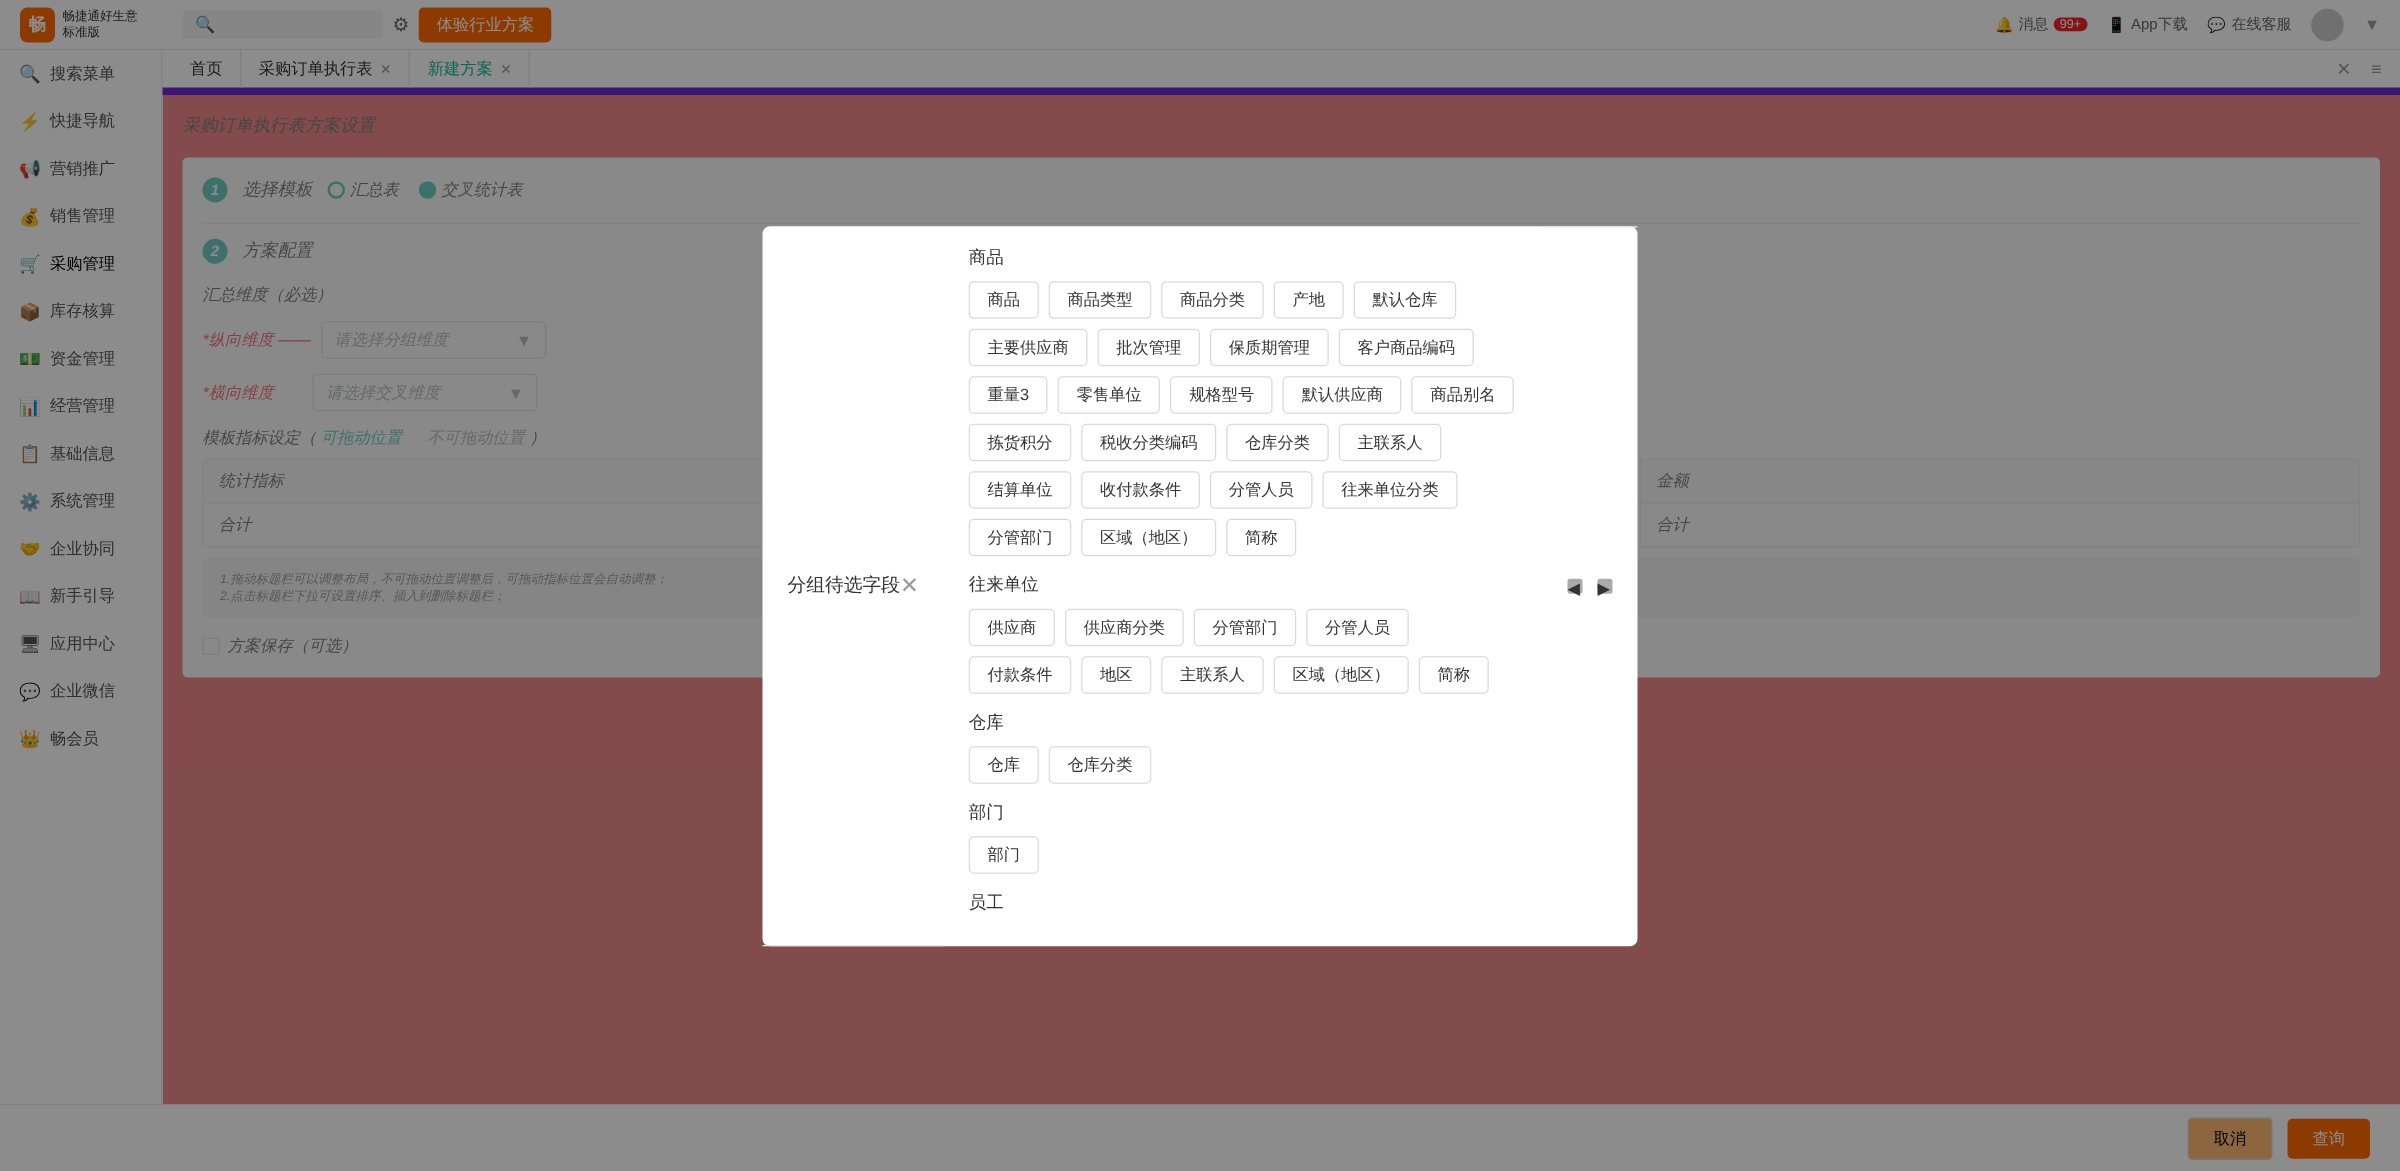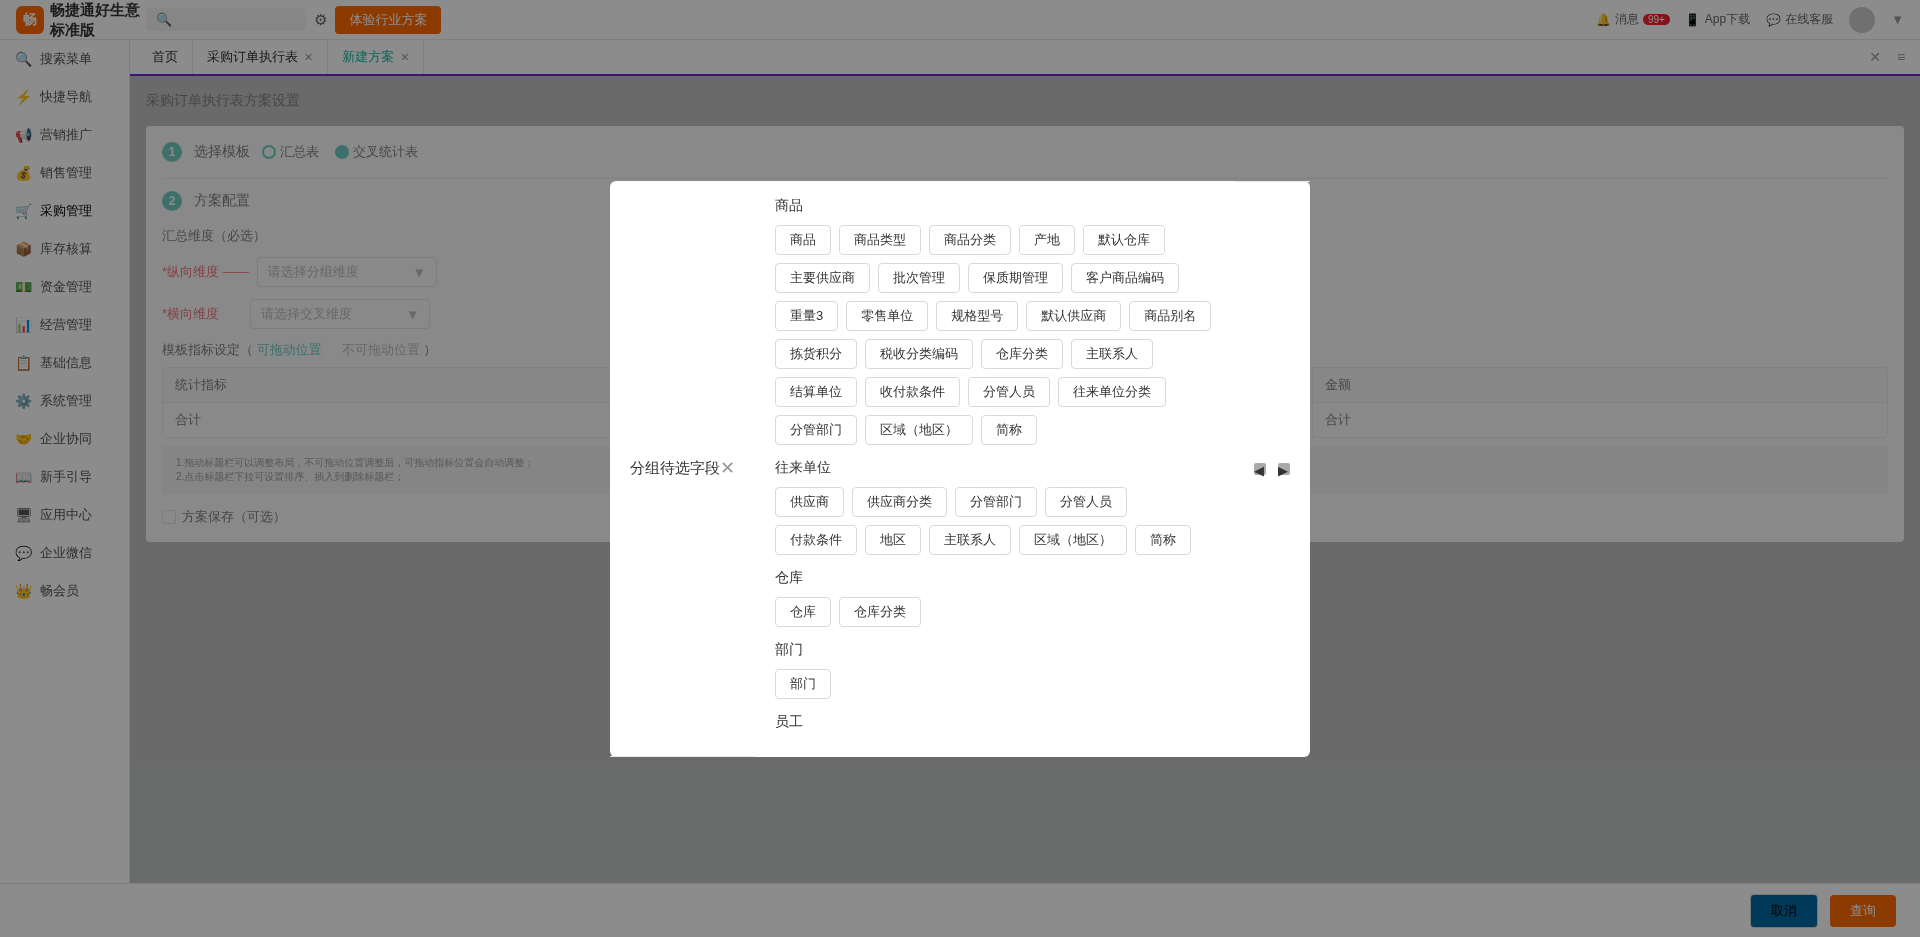--- a/index.html
+++ b/index.html
@@ -41,21 +41,21 @@
       background: #ff6a00; color: white; border: none; border-radius: 4px;
       padding: 5px 14px; cursor: pointer; font-size: 13px;
     }
     .top-icon-item { display: flex; align-items: center; gap: 4px; font-size: 12px; color: #666; cursor: pointer; }
     .badge { background: #f5222d; color: white; border-radius: 10px; padding: 0 5px; font-size: 10px; }
     .avatar { width: 26px; height: 26px; border-radius: 50%; background: #ccc; }
 
     
     .tab-bar {
       position: fixed; top: 40px; left: 130px; right: 0; z-index: 99;
-      background: #fff; border-bottom: 2px solid #6d28d9;
+      background: #fff; border-bottom: 6px solid #6d28d9;
       display: flex; align-items: center; height: 36px;
       padding: 0 8px; gap: 0;
     }
     .tab-item {
       padding: 6px 14px; font-size: 13px; cursor: pointer; color: #333;
       border-right: 1px solid #e8e8e8; display: flex; align-items: center; gap: 6px;
       height: 100%;
     }
     .tab-item.active { color: #1cb6a0; font-weight: 500; }
     .tab-close { color: #999; font-size: 11px; cursor: pointer; }
@@ -73,21 +73,22 @@
       padding: 10px 16px; cursor: pointer; font-size: 13px; color: #555;
     }
     .sidebar-item.active { color: #1cb6a0; }
     .sidebar-icon { width: 16px; height: 16px; display: flex; align-items: center; justify-content: center; font-size: 14px; }
     .sidebar-bottom { margin-top: auto; border-top: 1px solid #e8e8e8; display: flex; align-items: center; padding: 10px 16px; gap: 16px; }
 
     
     .main-content {
       margin-top: 76px; margin-left: 130px;
       padding: 16px; min-height: calc(100vh - 76px);
-      background: #a3a3a3;
+      background: #ef4444;
+      font-style: italic;
     }
 
     .page-title { font-size: 14px; color: #333; margin-bottom: 16px; }
 
     .config-card {
       background: #fff; border-radius: 4px; padding: 16px;
     }
 
     .step-row { display: flex; align-items: center; gap: 12px; margin-bottom: 16px; }
     .step-badge { width: 20px; height: 20px; border-radius: 50%; background: #1cb6a0; color: white; display: flex; align-items: center; justify-content: center; font-size: 12px; font-weight: bold; }
@@ -120,21 +121,21 @@
     .checkbox-row { display: flex; align-items: center; gap: 6px; margin-top: 14px; font-size: 13px; }
     .checkbox { width: 14px; height: 14px; border: 1px solid #d9d9d9; border-radius: 2px; }
 
     
     .bottom-bar {
       position: fixed; bottom: 0; left: 0; right: 0; height: 54px;
       background: #fff; border-top: 1px solid #e8e8e8;
       display: flex; align-items: center; justify-content: flex-end;
       padding: 0 24px; gap: 12px; z-index: 200;
     }
-    .btn-cancel { border: 1px solid #d9d9d9; background: #0369a1; border-radius: 4px; padding: 7px 20px; cursor: pointer; font-size: 13px; }
+    .btn-cancel { border: 1px solid #d9d9d9; background: #fdba74; border-radius: 4px; padding: 7px 20px; cursor: pointer; font-size: 13px; }
     .btn-confirm { background: #ff6a00; color: white; border: none; border-radius: 4px; padding: 7px 20px; cursor: pointer; font-size: 13px; }
 
     
     .modal-overlay {
       position: fixed; top: 0; left: 0; right: 0; bottom: 0;
       background: rgba(0,0,0,0.45); z-index: 300;
       display: flex; align-items: center; justify-content: center;
     }
     .modal {
       background: white; border-radius: 6px; width: 700px; max-height: 600px;
@@ -172,21 +173,21 @@
     .settings-icon { cursor: pointer; color: #666; font-size: 15px; }
   </style>
 </head>
 <body>
 
 <div class="top-bar">
   <div class="logo-area">
     <div class="logo-icon">
       <span>畅</span>
     </div>
-    <div class="logo-text" style="font-size:15px;line-height:1.3;font-weight:bold;">畅捷通好生意<br>标准版</div>
+    <div class="logo-text" style="font-size:10px;line-height:1.3;">畅捷通好生意<br>标准版</div>
   </div>
   <div class="top-search">
     <div class="search-box">
       <span style="color:#999;font-size:13px;">🔍</span>
       <input type="text" style="font-size: 12px; width: 80px;" placeholder="">
     </div>
     <span class="settings-icon">⚙</span>
     <button class="btn-experience">体验行业方案</button>
   </div>
   <div class="top-actions">

